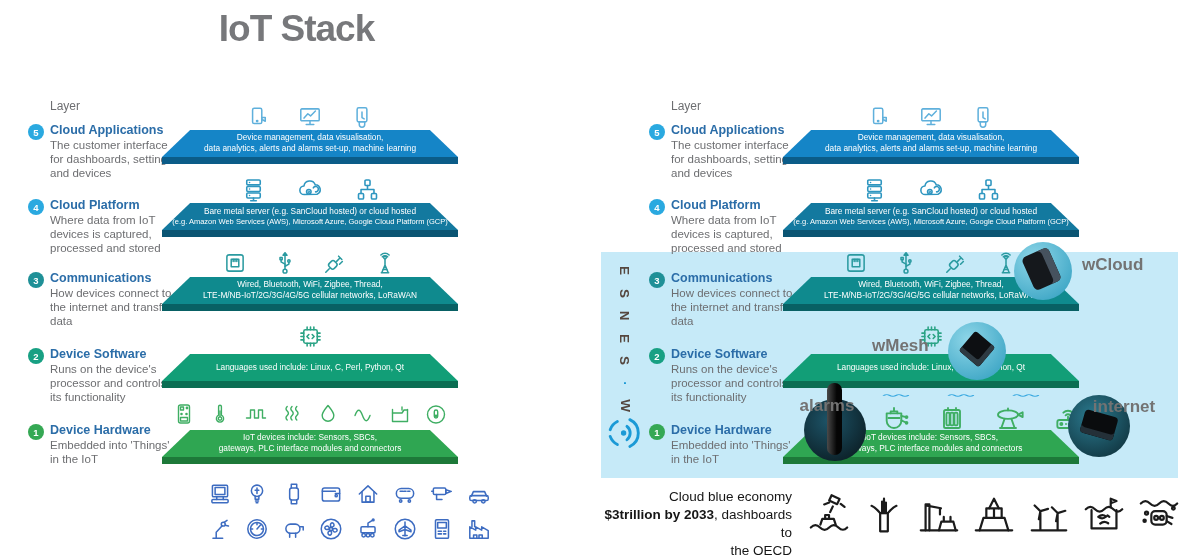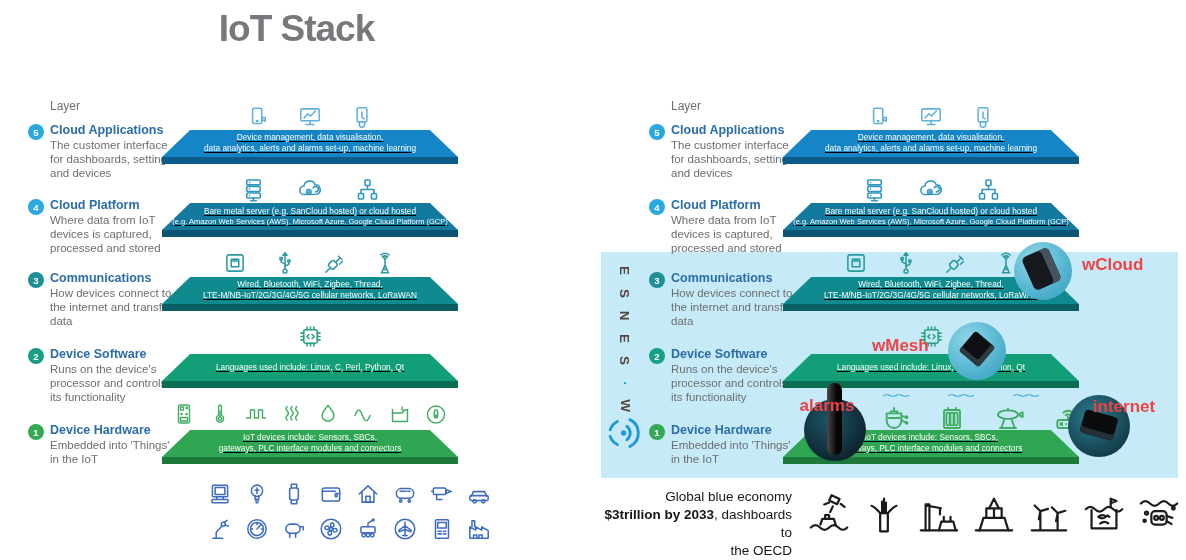--- a/index.html
+++ b/index.html
@@ -21,21 +21,21 @@
   .ldesc{margin-left:22px;width:131px;font-size:11.5px;line-height:1.22;color:#6d6e71;margin-top:1px;}
   .irow{position:absolute;left:134px;width:296px;display:flex;justify-content:center;align-items:flex-end;}
   .icn{display:inline-block;}
   .icn svg{width:100%;height:100%;display:block;fill:none;stroke:currentColor;
            stroke-width:1.4;stroke-linecap:round;stroke-linejoin:round;}
   .bar{position:absolute;left:134px;width:296px;height:34px;}
   .bar-top{position:absolute;top:0;left:0;right:0;height:27px;
            clip-path:polygon(9.5% 0,90.5% 0,100% 100%,0 100%);}
   .bar-front{position:absolute;top:27px;left:0;right:0;height:7px;}
   .bar-text{position:absolute;top:0;left:-12px;right:-12px;height:27px;display:flex;
-            flex-direction:column;justify-content:center;gap:1px;text-decoration:underline;}
+            flex-direction:column;justify-content:center;gap:1px;}
   .bline{color:#fff;font-size:8.3px;line-height:1.2;text-align:center;white-space:nowrap;}
   .bline.small{font-size:7.5px;}
   
   #things-text{position:absolute;left:48px;top:491px;width:160px;}
   #things-title{font-size:12.5px;font-weight:bold;color:#2b6da8;}
   #things-desc{font-size:11.5px;color:#6d6e71;line-height:1.22;margin-top:1px;width:140px;}
   #things-icons{position:absolute;left:207px;top:481px;display:grid;
                 grid-template-columns:repeat(8,26px);column-gap:11px;row-gap:9px;color:#3d6cc1;}
   #eco-text{position:absolute;left:598px;top:488px;width:194px;text-align:right;
             font-size:13.5px;line-height:1.33;color:#161616;}
@@ -43,21 +43,21 @@
   #eco-icons .icn svg{stroke-width:1.15;}
   
   #brand-letters{position:absolute;left:612px;top:263px;width:26px;height:150px;z-index:2;
                  display:flex;flex-direction:column;justify-content:space-between;align-items:center;
                  font-size:13.5px;font-weight:bold;color:#55473f;}
   #brand-letters span{transform:rotate(90deg);display:block;}
   #brand-letters span.dot{color:#1b9ad6;}
   #wsense-logo{position:absolute;left:603px;top:411px;width:46px;height:42px;z-index:2;}
   
   .devc{position:absolute;border-radius:50%;z-index:2;overflow:hidden;}
-  .plabel{position:absolute;z-index:3;color:#ef4444;font-weight:bold;font-size:17px;}
+  .plabel{position:absolute;z-index:3;color:#737373;font-weight:bold;font-size:17px;}
   #wcloud-dev{left:1014px;top:242px;width:58px;height:58px;
               background:radial-gradient(circle at 35% 30%,#8ed6e8,#2d9cbe);}
   #wcloud-dev i{position:absolute;left:13px;top:9px;width:29px;height:36px;background:#15181c;
                 border-radius:5px;transform:rotate(-24deg);box-shadow:inset -8px 0 0 #46525e;}
   #wmesh-dev{left:948px;top:322px;width:58px;height:58px;
              background:radial-gradient(circle at 35% 30%,#8ed6e8,#2d9cbe);}
   #wmesh-dev i{position:absolute;left:16px;top:14px;width:26px;height:26px;background:#0d0f12;
                transform:rotate(40deg);border-radius:3px;box-shadow:inset -5px -5px 0 #2e3a42;}
   #wnode-circle{left:804px;top:399px;width:62px;height:62px;
                 background:radial-gradient(circle at 40% 35%,#1d5468,#081418);}
@@ -656,21 +656,21 @@
   <span class="plabel" id="wmesh-label">wMesh</span>
   <div class="devc" id="wnode-circle"></div>
   <div id="wnode-cyl"></div>
   <span class="plabel" id="wnode-label">alarms</span>
   <div class="devc" id="wgateway-dev">
       <i></i>
     </div>
   <span class="plabel" id="wgateway-label">internet</span>
 
   <div id="eco-text">
-    <span>Global blue economy</span><br>
+    <span>Cloud blue economy</span><br>
     <b>$3trillion by 2033</b><span>, dashboards to</span><br>
     <span>the OECD</span>
   </div>
   <div id="eco-icons">
       <span class="icn" style="width: 46px; height: 52px; color: rgb(27, 27, 27);">
         <svg viewBox="0 0 24 24">
           <rect x="12.5" y="2.5" width="4.6" height="3" transform="rotate(25 14.8 4)"></rect>
           <path d="M9.5 6.5l2.6-1M18.1 6.2l2 1.6M14 7.5l-1.4 3"></path>
           <path d="M7.5 17l1-3h6l1 3M10 14v-2h2v2"></path>
           <path d="M2.5 18.5q2.4-2.4 4.8 0t4.8 0 4.8 0 4.6 0"></path>

